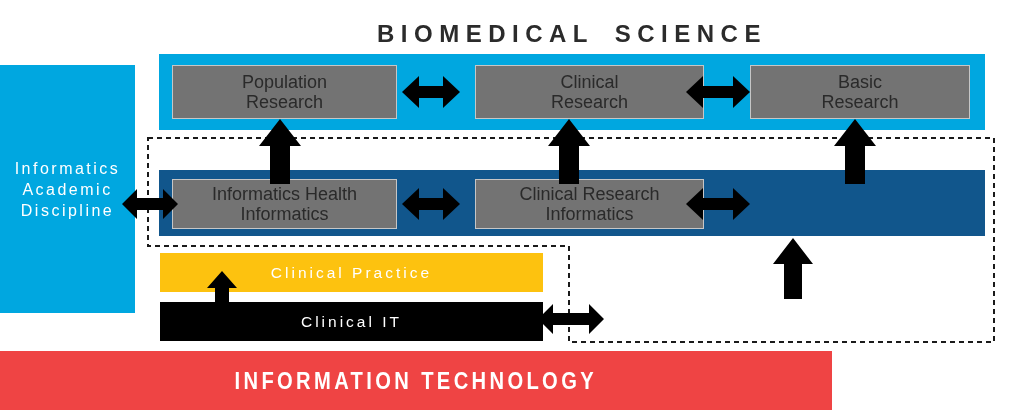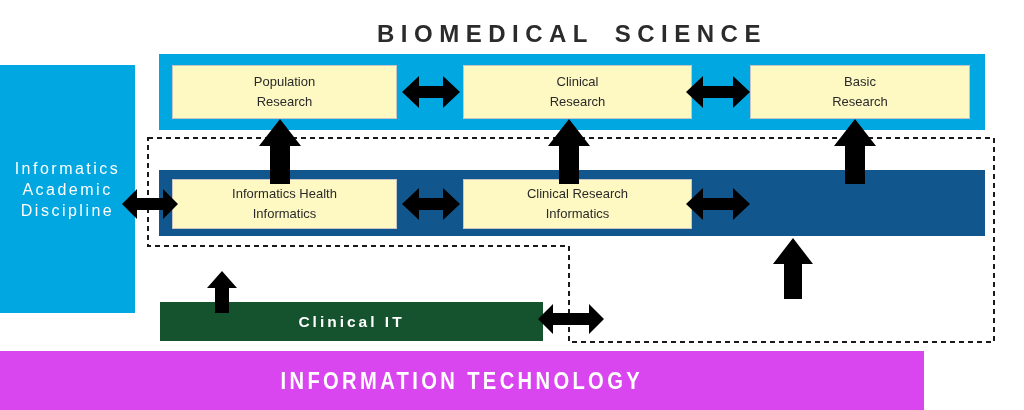--- a/index.html
+++ b/index.html
@@ -19,46 +19,46 @@
     top:141px;left:148px;width:846px;text-align:center;
     font-size:21px;font-weight:bold;color:#2b2b2b;letter-spacing:5px;word-spacing:26px;
     z-index:3;
   }
   
   .band{z-index:1;}
   .band-science{top:54px;left:159px;width:826px;height:76px;background:#00A7E0;}
   .band-informatics{top:170px;left:159px;width:826px;height:66px;background:#11568C;}
   
   .gbox{
-    position:absolute;background:#fef9c3;border:1px solid #c6c6c6;box-sizing:border-box;
+    position:absolute;background:#737373;border:1px solid #c6c6c6;box-sizing:border-box;
     display:flex;align-items:center;justify-content:center;text-align:center;
-    font-size:13px;line-height:20px;color:#2a2a2a;white-space:pre-line;
+    font-size:18px;line-height:20px;color:#2a2a2a;white-space:pre-line;
   }
   .band-science .gbox{top:11px;height:54px;}
   .band-informatics .gbox{top:9px;height:50px;}
   .gbox.b1{left:13px;width:225px;}
-  .gbox.b2{left:304px;width:229px;}
+  .gbox.b2{left:316px;width:229px;}
   .gbox.b3{left:591px;width:220px;}
   
   .side-box{
     top:65px;left:0;width:135px;height:248px;background:#00A7E0;z-index:1;
     display:flex;align-items:center;justify-content:center;text-align:center;
     color:#ffffff;font-size:16px;line-height:21px;letter-spacing:2.5px;white-space:pre-line;
   }
   
   .cbar{
     z-index:1;display:flex;align-items:center;justify-content:center;text-align:center;
     color:#ffffff;font-size:15.5px;letter-spacing:3px;
   }
   .bar-practice{top:253px;left:160px;width:383px;height:39px;background:#FDC20F;}
-  .bar-clinical-it{top:302px;left:160px;width:383px;height:39px;background:#14532d;font-weight:bold;}
+  .bar-clinical-it{top:302px;left:160px;width:383px;height:39px;background:#000000;}
   .bar-it-services{top:298px;left:598px;width:389px;height:38px;background:#00A7E0;}
   
   .footer{
-    top:351px;left:0;width:924px;height:59px;background:#d946ef;z-index:1;
+    top:351px;left:0;width:832px;height:59px;background:#ef4444;z-index:1;
     display:flex;align-items:center;justify-content:center;
   }
   .footer span{
     color:#ffffff;font-size:24px;font-weight:bold;letter-spacing:4px;
     transform:scaleX(0.84);white-space:nowrap;
   }
   
   svg.overlay{position:absolute;top:0;left:0;z-index:5;pointer-events:none;}
 </style>
 </head>
@@ -83,20 +83,23 @@
     <div class="gbox b2">Clinical Research
 Informatics</div>
   </div>
 
   <div class="abs side-box">
     <span style="white-space:pre-line;">Informatics
 Academic
 Discipline</span>
   </div>
 
+  <div class="abs cbar bar-practice">
+    <span>Clinical Practice</span>
+  </div>
   <div class="abs cbar bar-clinical-it">
     <span>Clinical IT</span>
   </div>
 
   <div class="abs footer">
     <span>INFORMATION TECHNOLOGY</span>
   </div>
 
   <svg class="overlay" width="1024" height="410" viewBox="0 0 1024 410">
 

